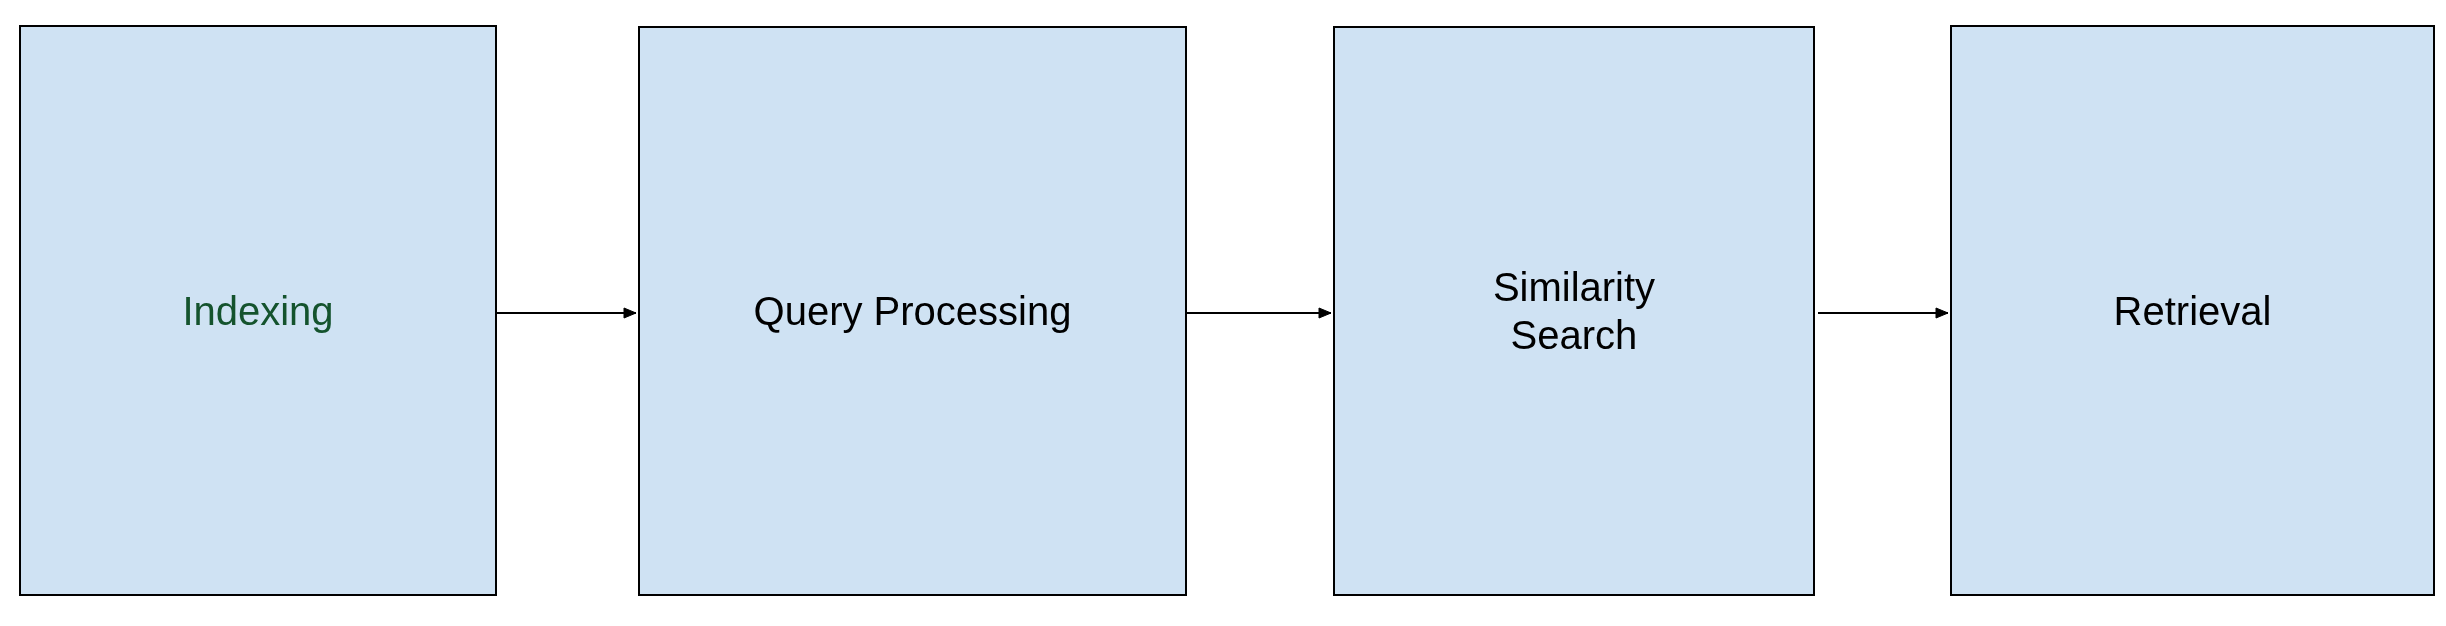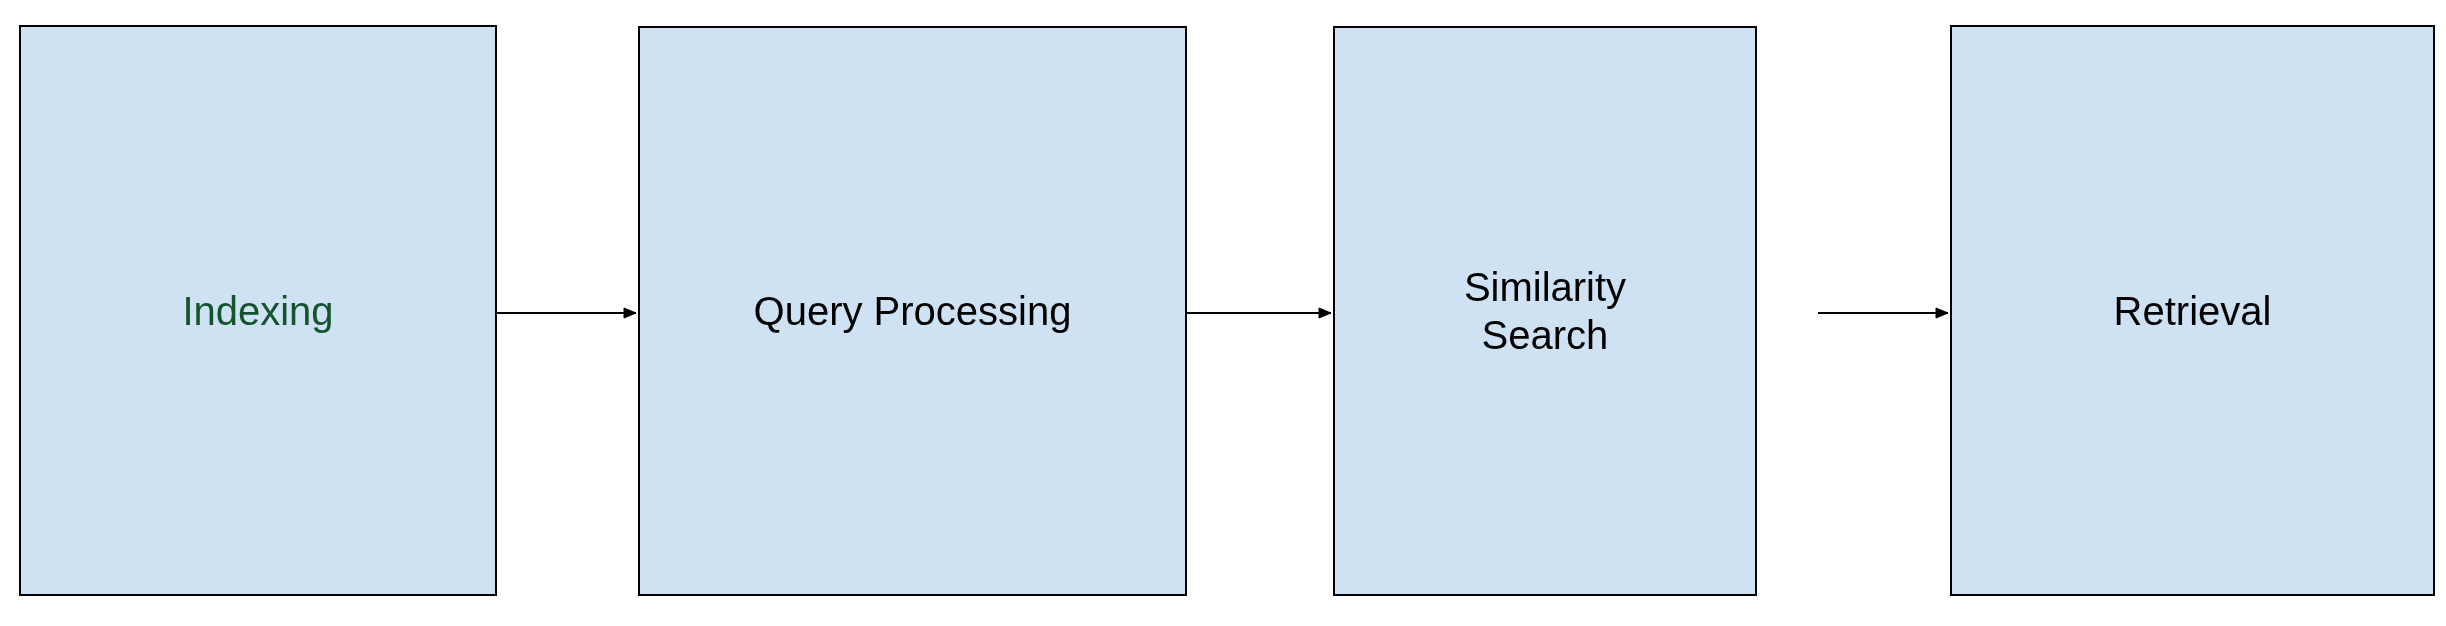--- a/index.html
+++ b/index.html
@@ -55,20 +55,20 @@
         <line x1="1818" y1="313" x2="1948" y2="313" stroke="#000000" stroke-width="2" marker-end="url(#arrowhead)"></line>
       </g>
   </svg>
 
 <div class="node" style="left: 19px; top: 25px; width: 478px; height: 571px; background: rgb(207, 226, 243); border-color: rgb(0, 0, 0);">
       <div class="node-label" style="color: #14532d; text-align: center;">Indexing</div>
     </div>
     <div class="node" style="left: 638px; top: 26px; width: 549px; height: 570px; background: rgb(207, 226, 243); border-color: rgb(0, 0, 0);">
       <div class="node-label" style="color: rgb(0, 0, 0);">Query Processing</div>
     </div>
-    <div class="node" style="left: 1333px; top: 26px; width: 424px; height: 570px; background: rgb(207, 226, 243); border-color: rgb(0, 0, 0);">
+    <div class="node" style="left: 1333px; top: 26px; width: 482px; height: 570px; background: rgb(207, 226, 243); border-color: rgb(0, 0, 0);">
       <div class="node-label" style="color: rgb(0, 0, 0);">Similarity
 Search</div>
     </div>
     <div class="node" style="left: 1950px; top: 25px; width: 485px; height: 571px; background: rgb(207, 226, 243); border-color: rgb(0, 0, 0); align-items: center;">
       <div class="node-label" style="color: rgb(0, 0, 0);">Retrieval</div>
     </div>
   </div>
 
 </body></html>

